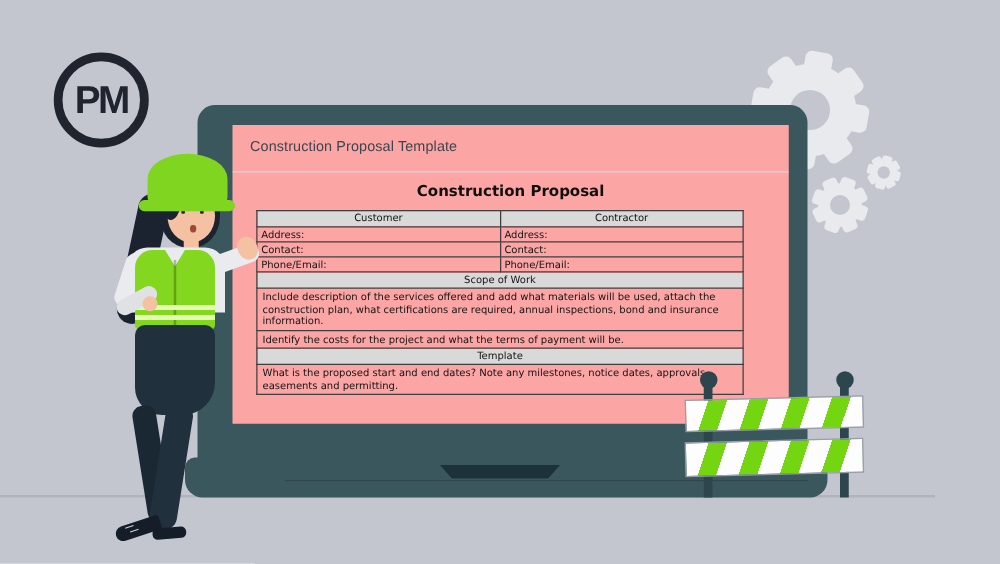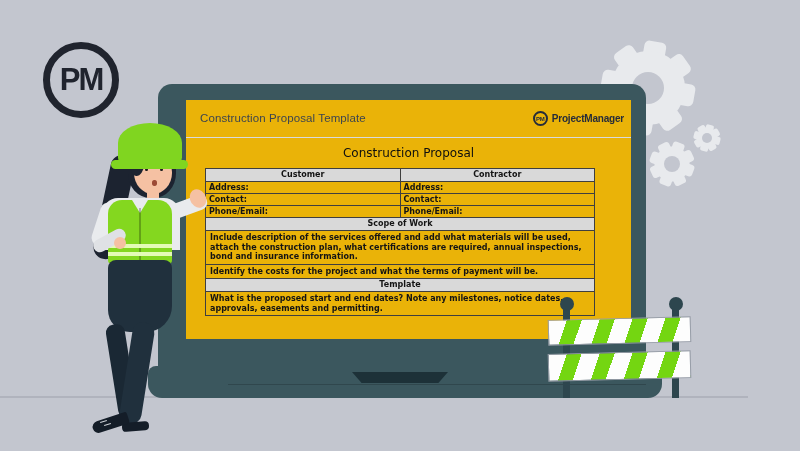--- a/index.html
+++ b/index.html
@@ -13,42 +13,42 @@
   .pm-badge{position:absolute;left:43px;top:42px;width:76px;height:76px;box-sizing:border-box;
     border:7px solid #20242e;border-radius:50%;display:flex;align-items:center;justify-content:center;z-index:1;}
   .pm-badge span{font-size:31px;font-weight:bold;color:#20242e;letter-spacing:-2px;}
 
   
   .ground{position:absolute;left:0;top:396px;width:748px;height:2px;background:#b0b3bd;z-index:1;}
 
   
   .laptop-screen{position:absolute;left:158px;top:84px;width:488px;height:288px;background:#3b575e;
     border-radius:14px 14px 0 0;z-index:2;}
-  .laptop-display{position:absolute;left:186px;top:100px;width:445px;height:239px;background:#eab308;
+  .laptop-display{position:absolute;left:186px;top:100px;width:445px;height:239px;background:#fca5a5;
     overflow:hidden;z-index:3;}
   .laptop-base{position:absolute;left:148px;top:366px;width:514px;height:32px;background:#3b575e;
     border-radius:8px 8px 14px 14px;z-index:4;}
   .base-notch{position:absolute;left:352px;top:372px;width:96px;height:11px;background:#1d3138;
     clip-path:polygon(0 0,100% 0,90% 100%,10% 100%);z-index:5;}
   .base-seam{position:absolute;left:228px;top:384px;width:418px;height:1px;background:rgba(0,0,0,0.18);z-index:5;}
 
   
   .doc-header{position:absolute;left:0;top:0;width:100%;height:37px;}
   .doc-header-title{position:absolute;left:14px;top:0;height:37px;line-height:37px;
     font-size:11.5px;color:#3d454f;letter-spacing:0.1px;}
   .doc-logo{position:absolute;right:7px;top:0;height:37px;display:flex;align-items:center;}
   .pm-mini{width:15px;height:15px;box-sizing:border-box;border:2px solid #262c3a;border-radius:50%;
     display:flex;align-items:center;justify-content:center;font-size:6px;font-weight:800;color:#262c3a;letter-spacing:-0.3px;}
   .logo-name{font-size:10px;font-weight:800;color:#262c3a;margin-left:4px;letter-spacing:-0.2px;}
   .doc-rule{position:absolute;left:0;top:37px;width:100%;height:1px;background:#d8dade;}
   .doc-title{position:absolute;left:0;top:46px;width:100%;text-align:center;
-    font-family:"DejaVu Sans",sans-serif;font-size:12px;font-weight:normal;color:#0f0f0f;}
+    font-family:"DejaVu Sans",sans-serif;font-size:12px;font-weight:bold;color:#0f0f0f;}
 
   table.proposal{position:absolute;left:19px;top:68px;width:390px;table-layout:fixed;
-    border-collapse:collapse;font-family:"DejaVu Sans",sans-serif;font-size:8px;color:#141414;font-weight:bold;}
+    border-collapse:collapse;font-family:"DejaVu Sans",sans-serif;font-size:8px;color:#141414;}
   table.proposal td{border:1px solid #3f3f3f;padding:1px 3px;height:9px;line-height:9px;overflow:hidden;}
   table.proposal td.col-head{background:#d9d9d9;text-align:center;height:10px;line-height:10px;}
   table.proposal td.sec-head{background:#d9d9d9;text-align:center;height:10px;line-height:10px;margin-left:18px;}
   table.proposal td.sec-body{vertical-align:top;padding:2px 4px;line-height:9.5px;margin-top:12px;}
   td.h-scope{height:44px;} td.h-cost{height:22px;} td.h-sched{height:40px;}
 
   
   .worker{position:absolute;left:78px;top:88px;width:140px;height:350px;z-index:5;}
   .worker *{position:absolute;}
   .hair-tail{left:24px;top:66px;width:24px;height:106px;background:#1c2330;border-radius:12px;transform:rotate(12deg);}
@@ -129,24 +129,20 @@
     <span>PM</span>
   </div>
 
   <div class="ground"></div>
 
   <div class="laptop-screen"></div>
 
   <div class="laptop-display">
     <div class="doc-header">
       <div class="doc-header-title">Construction Proposal Template</div>
-      <div class="doc-logo">
-        <div class="pm-mini">PM</div>
-        <div class="logo-name">ProjectManager</div>
-      </div>
     </div>
     <div class="doc-rule"></div>
     <div class="doc-title">Construction Proposal</div>
 
     <table class="proposal">
       <tbody>
           <tr>
         <td class="col-head">Customer</td>
         <td class="col-head">Contractor</td>
       </tr>

